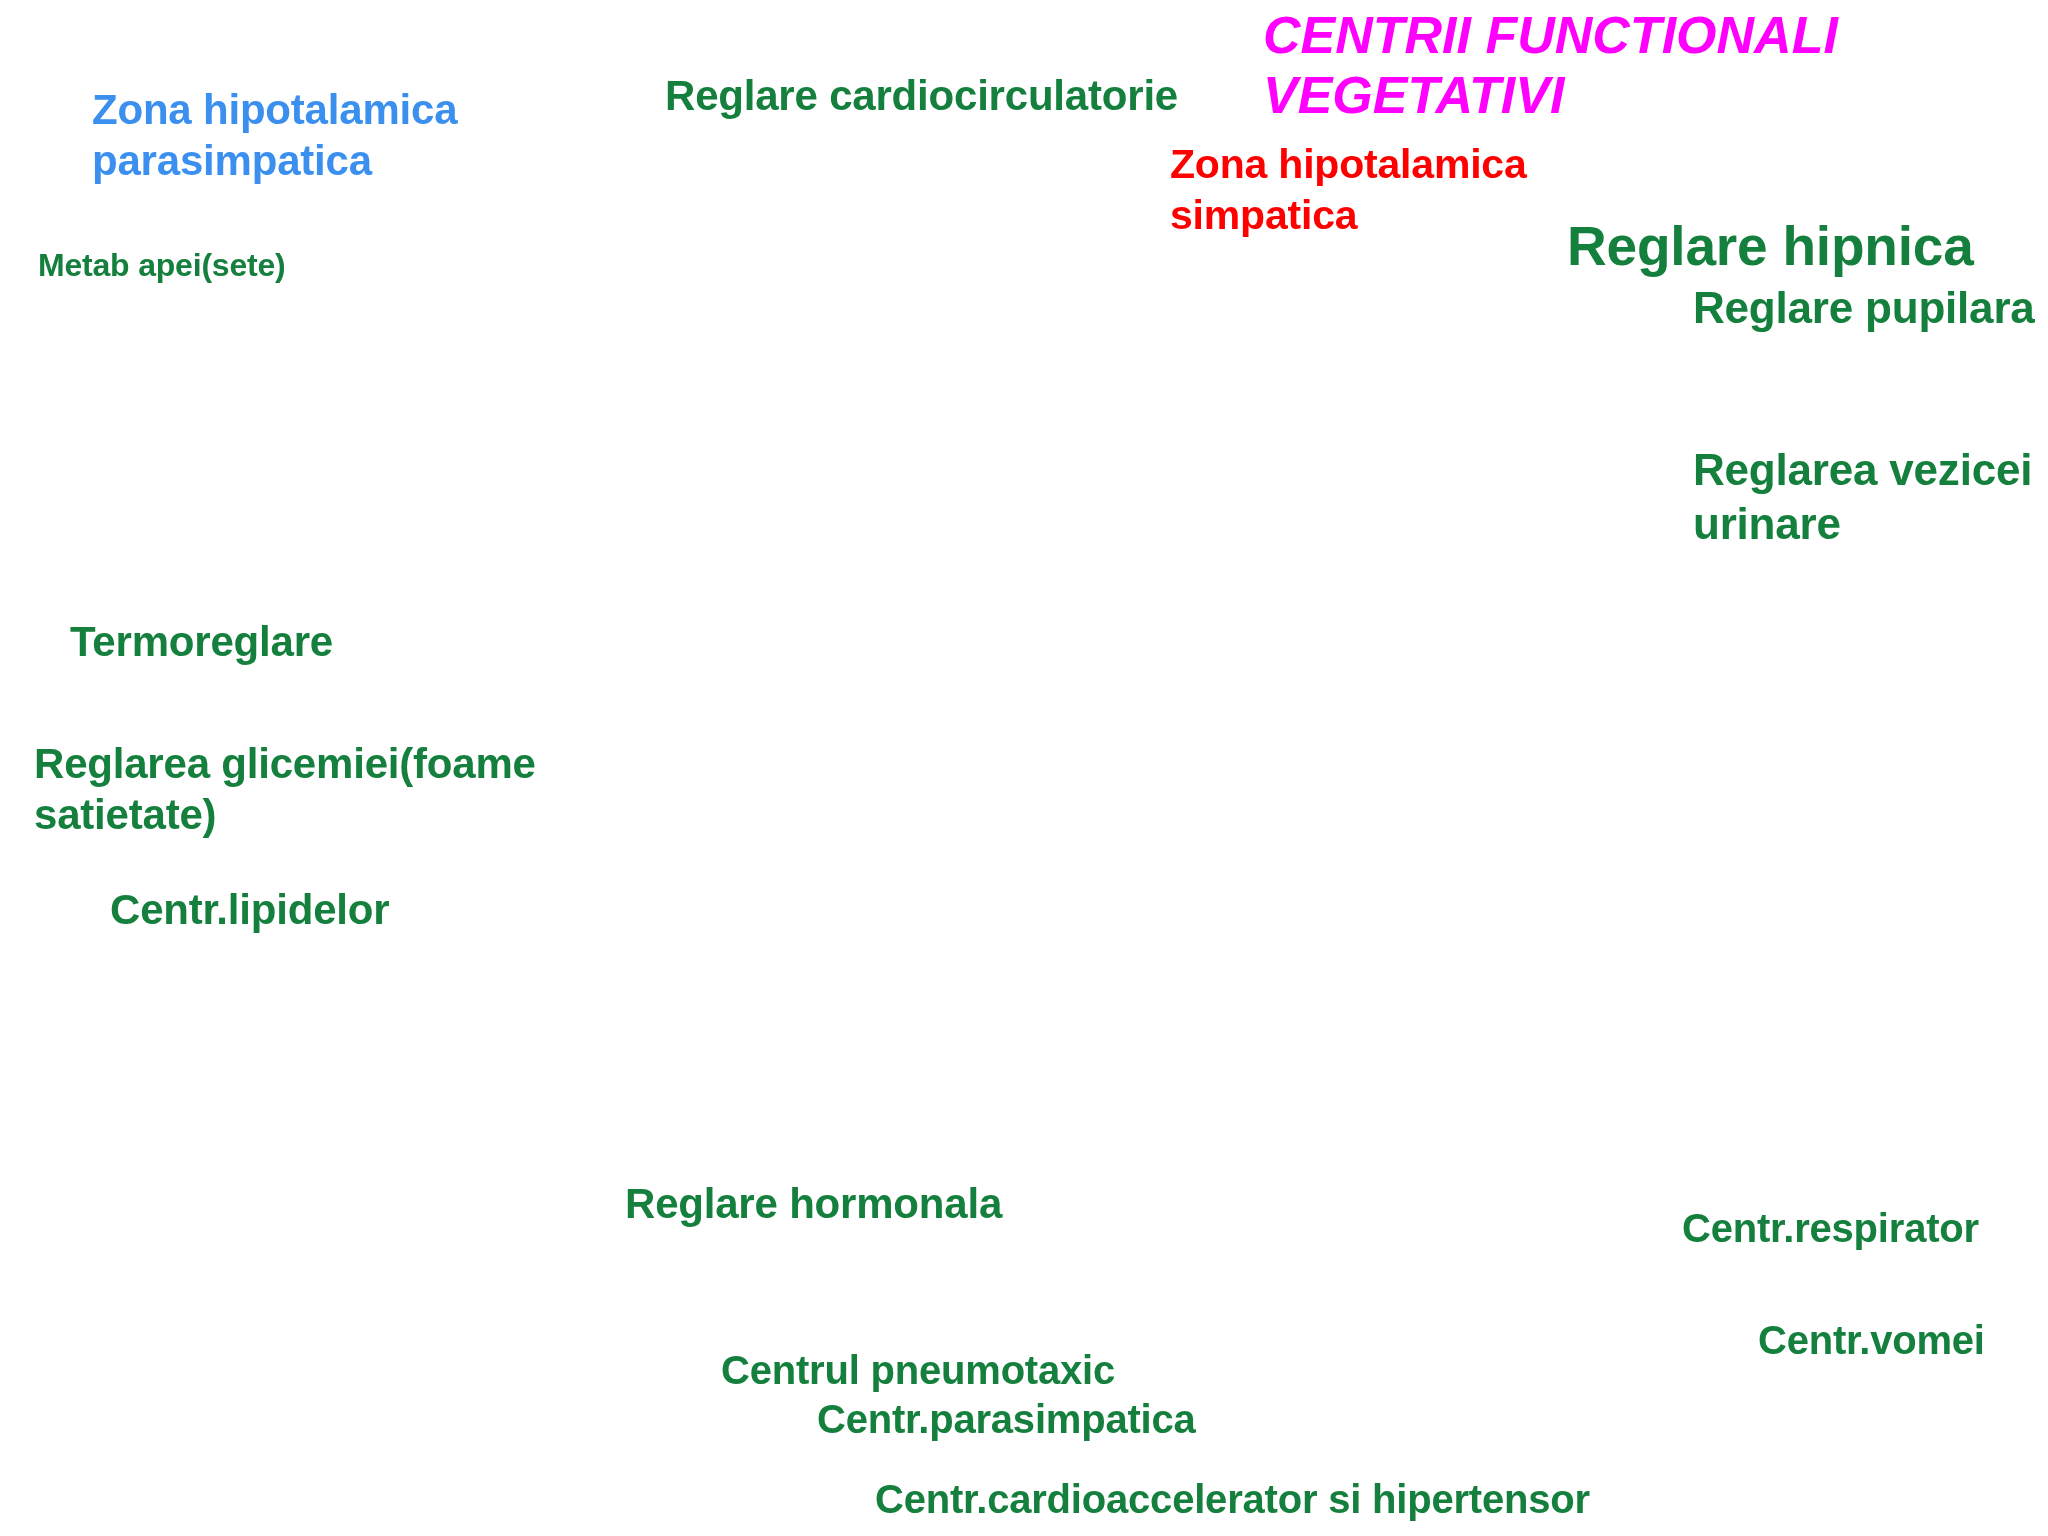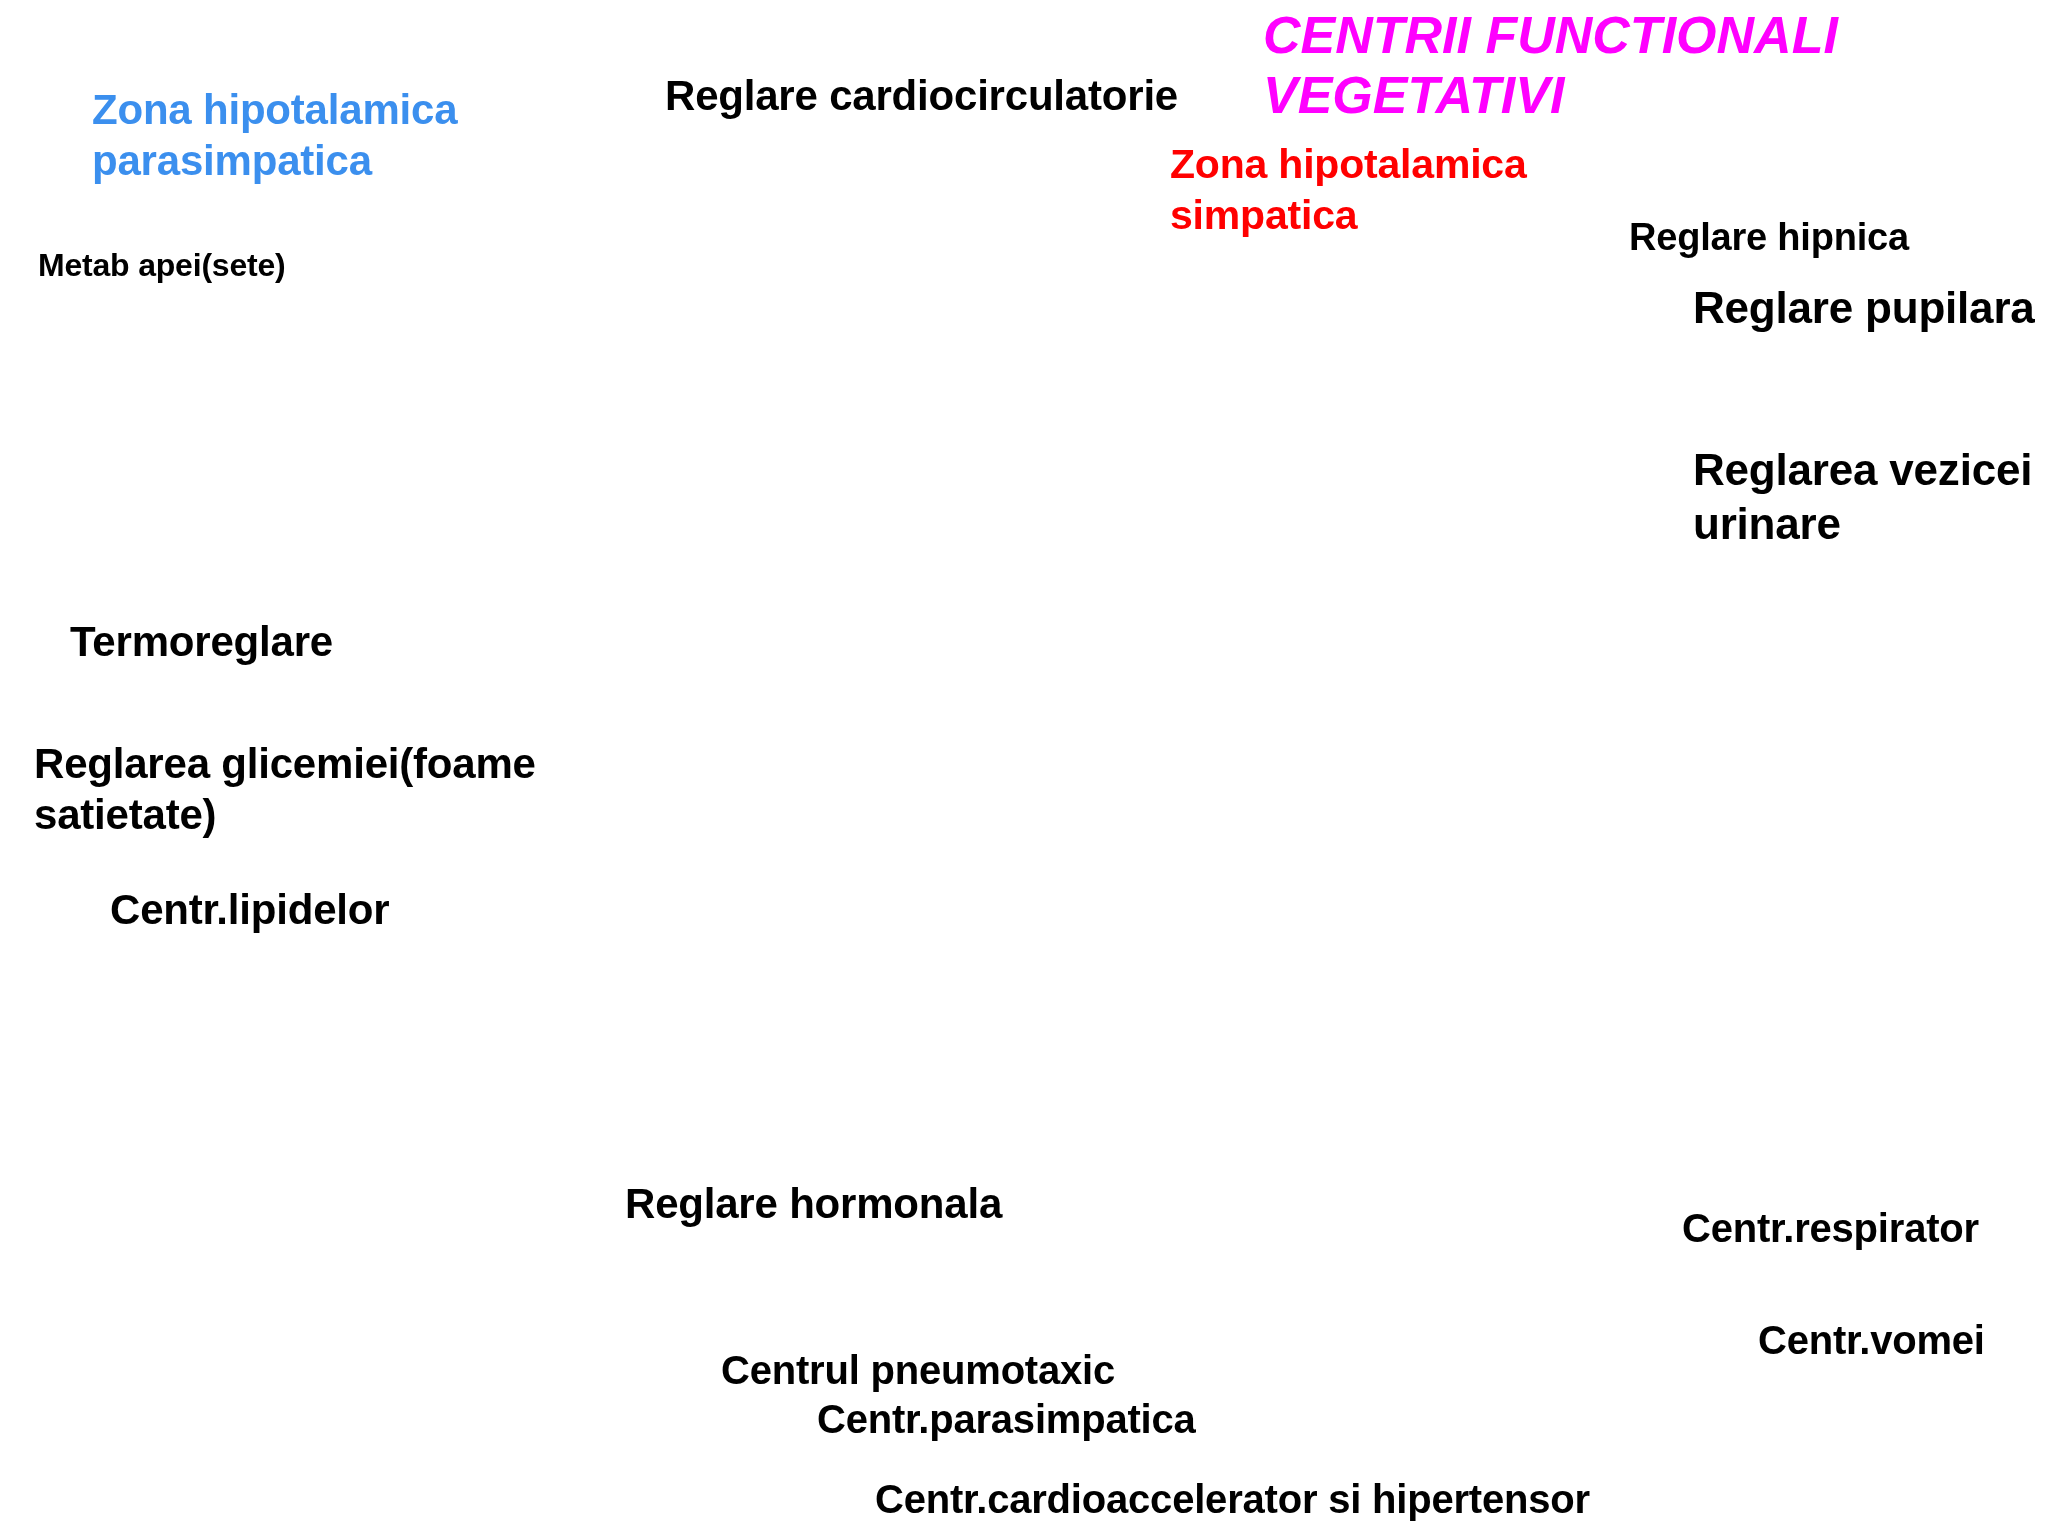--- a/index.html
+++ b/index.html
@@ -14,21 +14,21 @@
     background: #ffffff;
     overflow: hidden;
     font-family: "Liberation Sans", sans-serif;
     margin-left: 20px;
     -webkit-font-smoothing: antialiased;
   }
   .lbl {
     position: absolute;
     font-family: "Liberation Sans", sans-serif;
     font-weight: bold;
-    color: #000000;
+    color: #15803d;
     line-height: 1.12;
     white-space: pre;
     letter-spacing: -0.2px;
   }
   
   #title {
     position: absolute;
     left: 1243px;
     top: 6px;
     width: 700px;
@@ -57,21 +57,21 @@
     top: 139px;
     font-size: 41px;
     color: #ff0000;
     width: 430px;
     white-space: pre-line;
     line-height: 1.25;
   }
   
   #reglare-cardiocirculatorie { left: 645px;  top: 72px;   font-size: 42px; }
   #metab-apei                 { left: 18px;   top: 248px;  font-size: 32px; }
-  #reglare-hipnica            { left: 1609px; top: 216px;  font-size: 38px; }
+  #reglare-hipnica            { left: 1547px; top: 216px;  font-size: 55px; }
   #reglare-pupilara           { left: 1673px; top: 283px;  font-size: 44px; }
   #reglarea-vezicei           { left: 1673px; top: 443px;  font-size: 44px; width: 400px;
                                 white-space: pre-line; line-height: 1.22; }
   #termoreglare               { left: 50px;   top: 618px;  font-size: 42px; }
   #reglarea-glicemiei         { left: 14px;   top: 738px;  font-size: 42px; width: 600px;
                                 white-space: pre-line; line-height: 1.22; }
   #metab-lipidelor            { left: 90px;   top: 886px;  font-size: 42px; }
   #reglare-hormonala          { left: 605px;  top: 1180px; font-size: 42px; }
   #centr-respirator           { left: 1662px; top: 1206px; font-size: 40px; }
   #centr-vomei                { left: 1738px; top: 1318px; font-size: 40px; }

